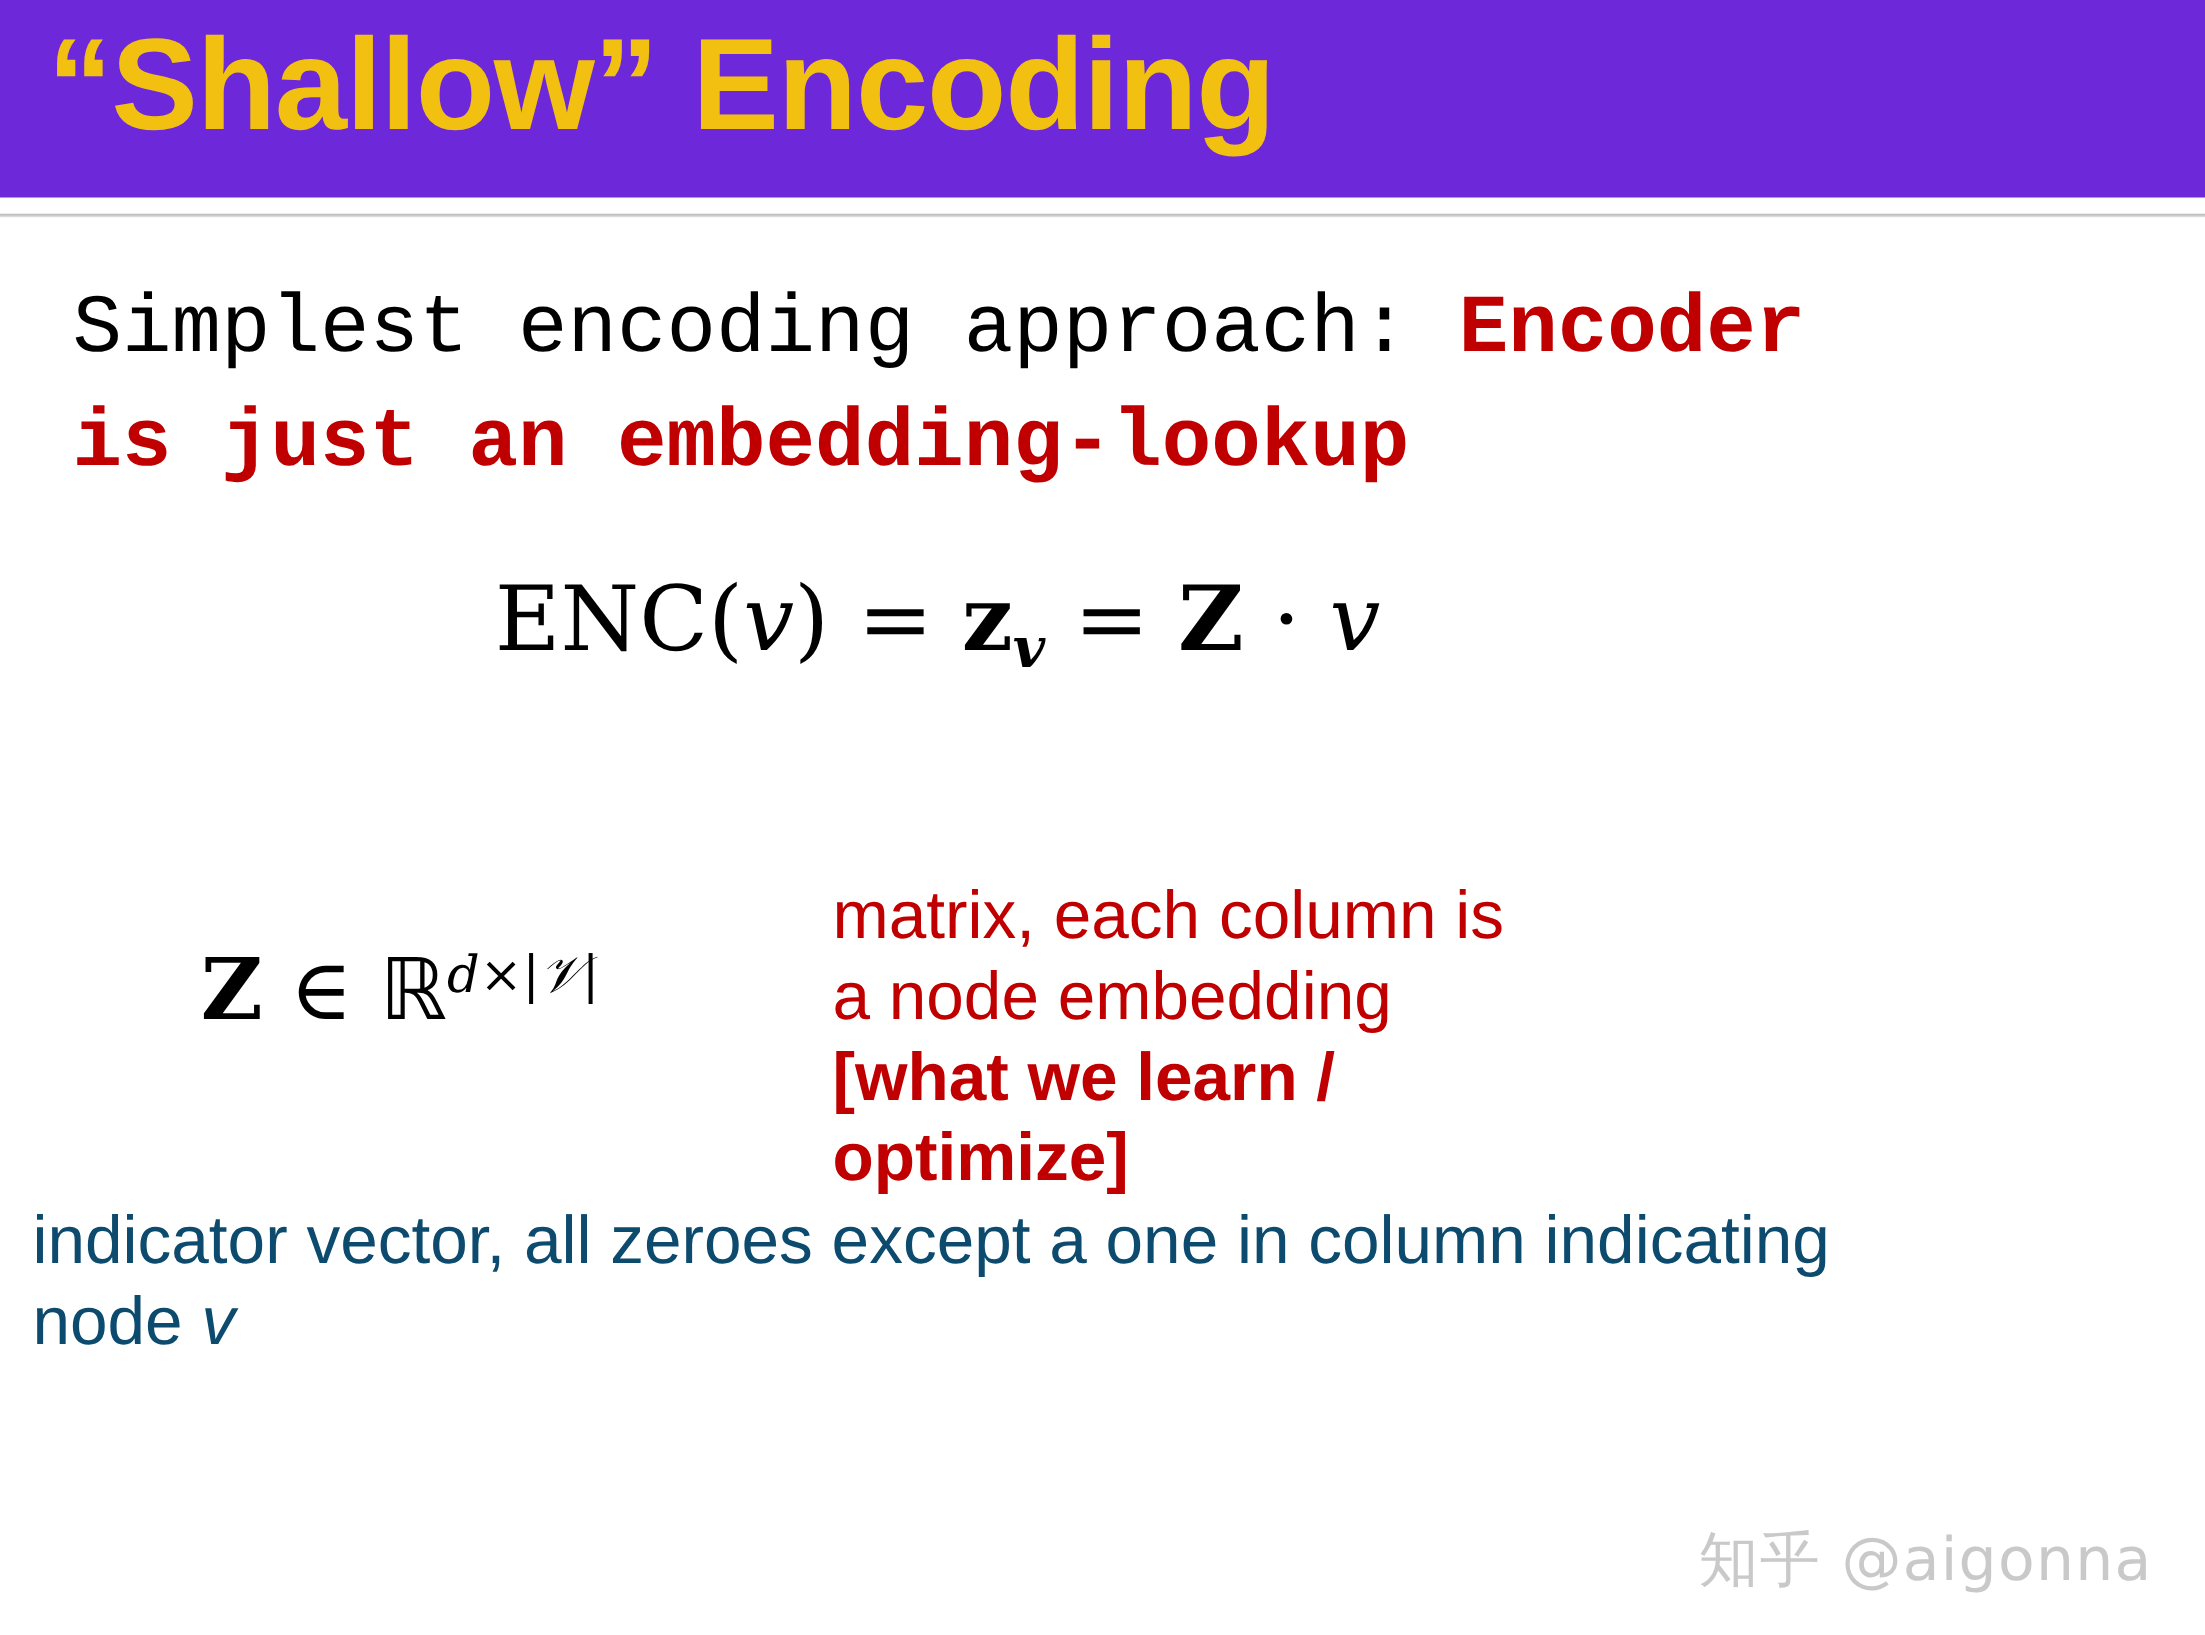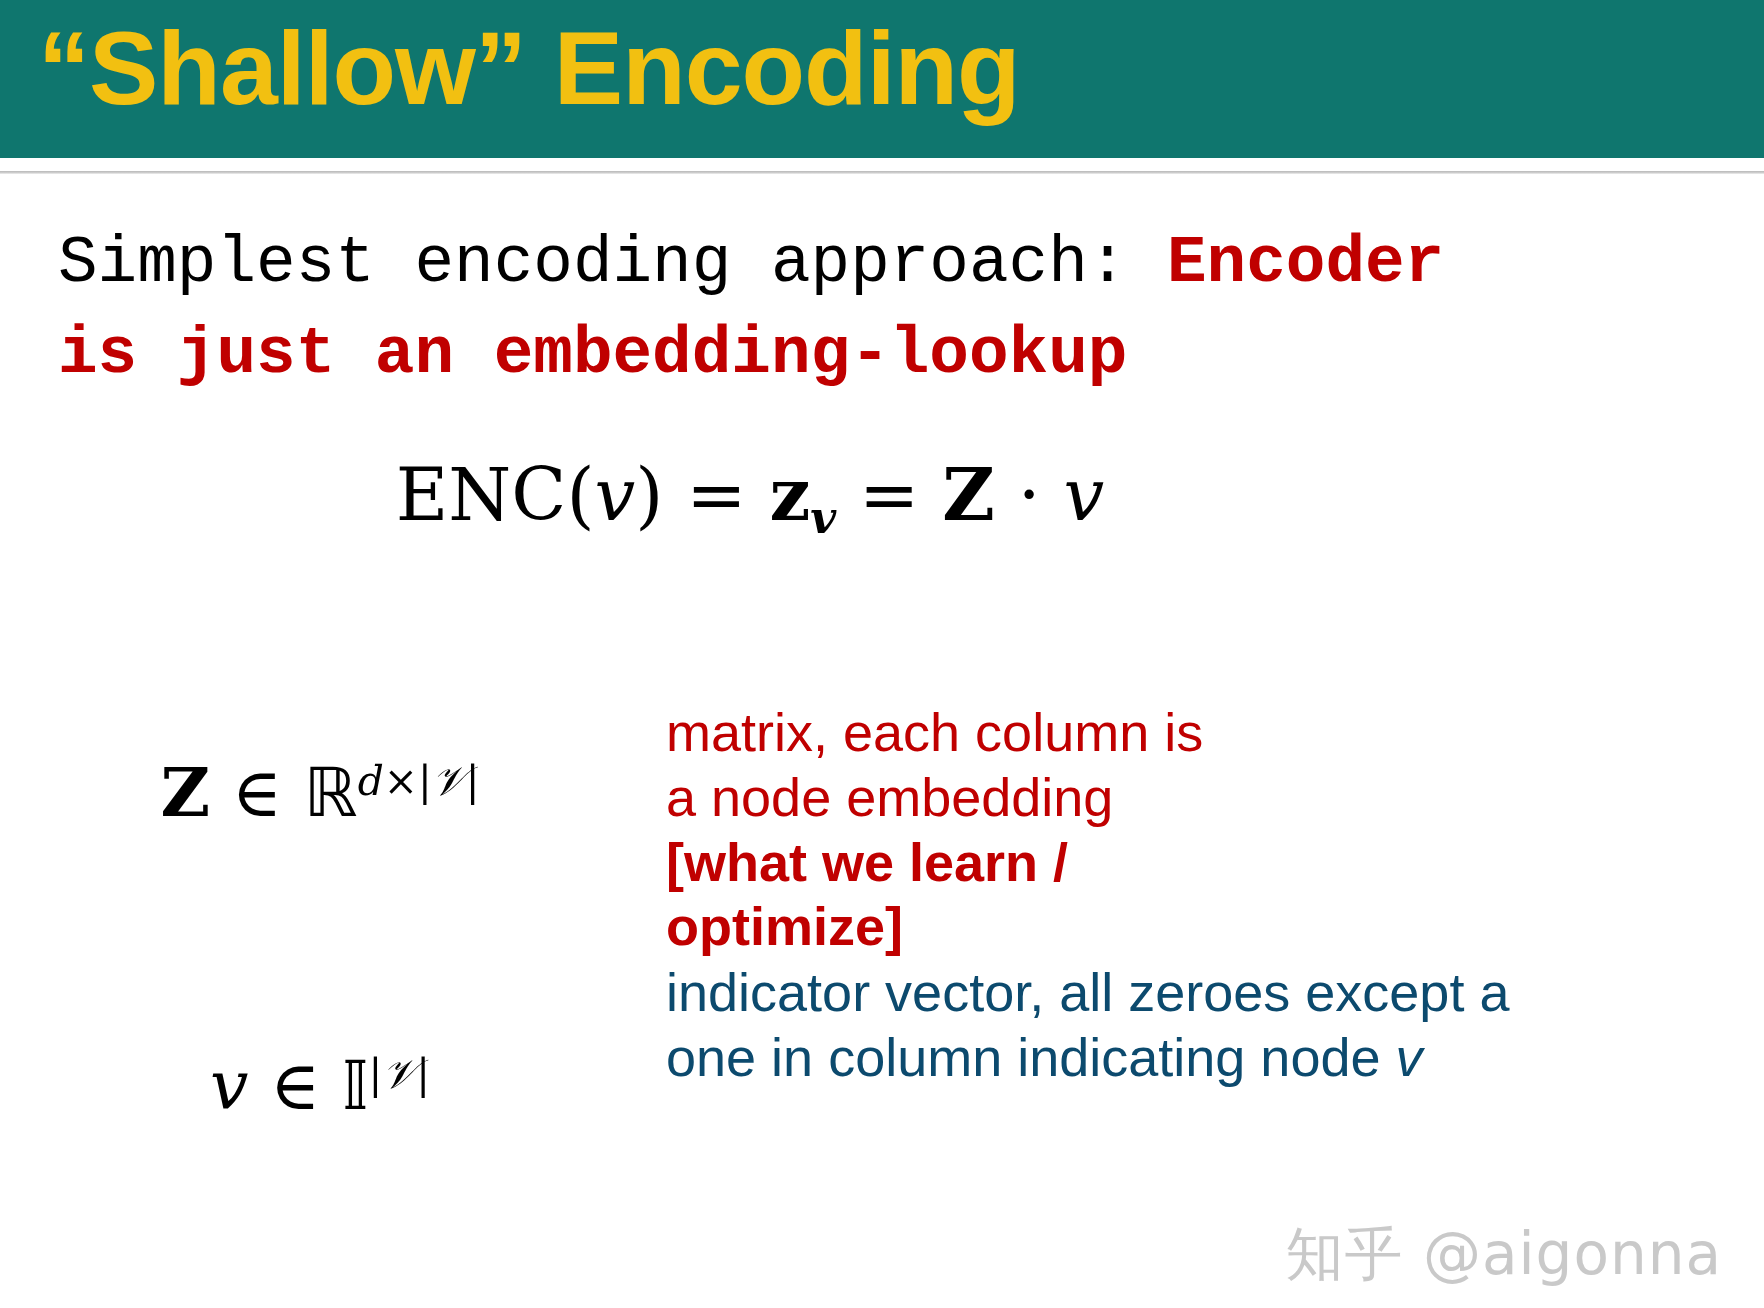--- a/index.html
+++ b/index.html
@@ -16,21 +16,21 @@
     -webkit-font-smoothing: antialiased;
   }
 
   
   .title-banner {
     position: absolute;
     left: 0;
     top: 0;
     width: 1764px;
     height: 158px;
-    background: #0f766e;
+    background: #6d28d9;
   }
   .title-text {
     position: absolute;
     left: 38px;
     top: 4px;
     font-family: "Liberation Sans", sans-serif;
     font-weight: bold;
     font-size: 104px;
     line-height: 1.24;
     letter-spacing: -1px;
@@ -128,21 +128,21 @@
   .note-blue { color: #0c4a6e; }
   .note-red .strong { font-weight: bold; }
   .note-blue .it { font-style: italic; }
 
   
   .watermark {
     position: absolute;
     right: 42px;
     top: 1216px;
     font-family: "DejaVu Sans", sans-serif;
-    font-size: 58px;
+    font-size: 48px;
     color: #c9c9c9;
     white-space: nowrap;
     letter-spacing: 1px;
   }
 </style>
 </head>
 <body>
 
 <div class="title-banner">
   <div class="title-text">“Shallow” Encoding</div>
@@ -168,23 +168,18 @@
     <span class="mb">Z</span>
     <span class="op">∈</span>
     <span class="bb">ℝ</span><span class="sup"><span>d</span><span class="op">×</span><span class="op">|</span><span class="scriptv">𝒱</span><span class="op">|</span></span>
   </div>
   <div class="note-cell note-red">
     <span>matrix, each column is a node embedding </span><span class="strong">[what we learn / optimize]</span>
   </div>
 </div>
 
 <div class="row row-v">
-  <div class="sym-cell">
-    <span class="mi">v</span>
-    <span class="op">∈</span>
-    <span class="bb">𝕀</span><span class="sup"><span class="op">|</span><span class="scriptv">𝒱</span><span class="op">|</span></span>
-  </div>
   <div class="note-cell note-blue">
     <span>indicator vector, all zeroes except a one in column indicating node </span><span class="it">v</span>
   </div>
 </div>
 
 <div class="watermark">知乎 @aigonna</div>
 
 </body></html>

